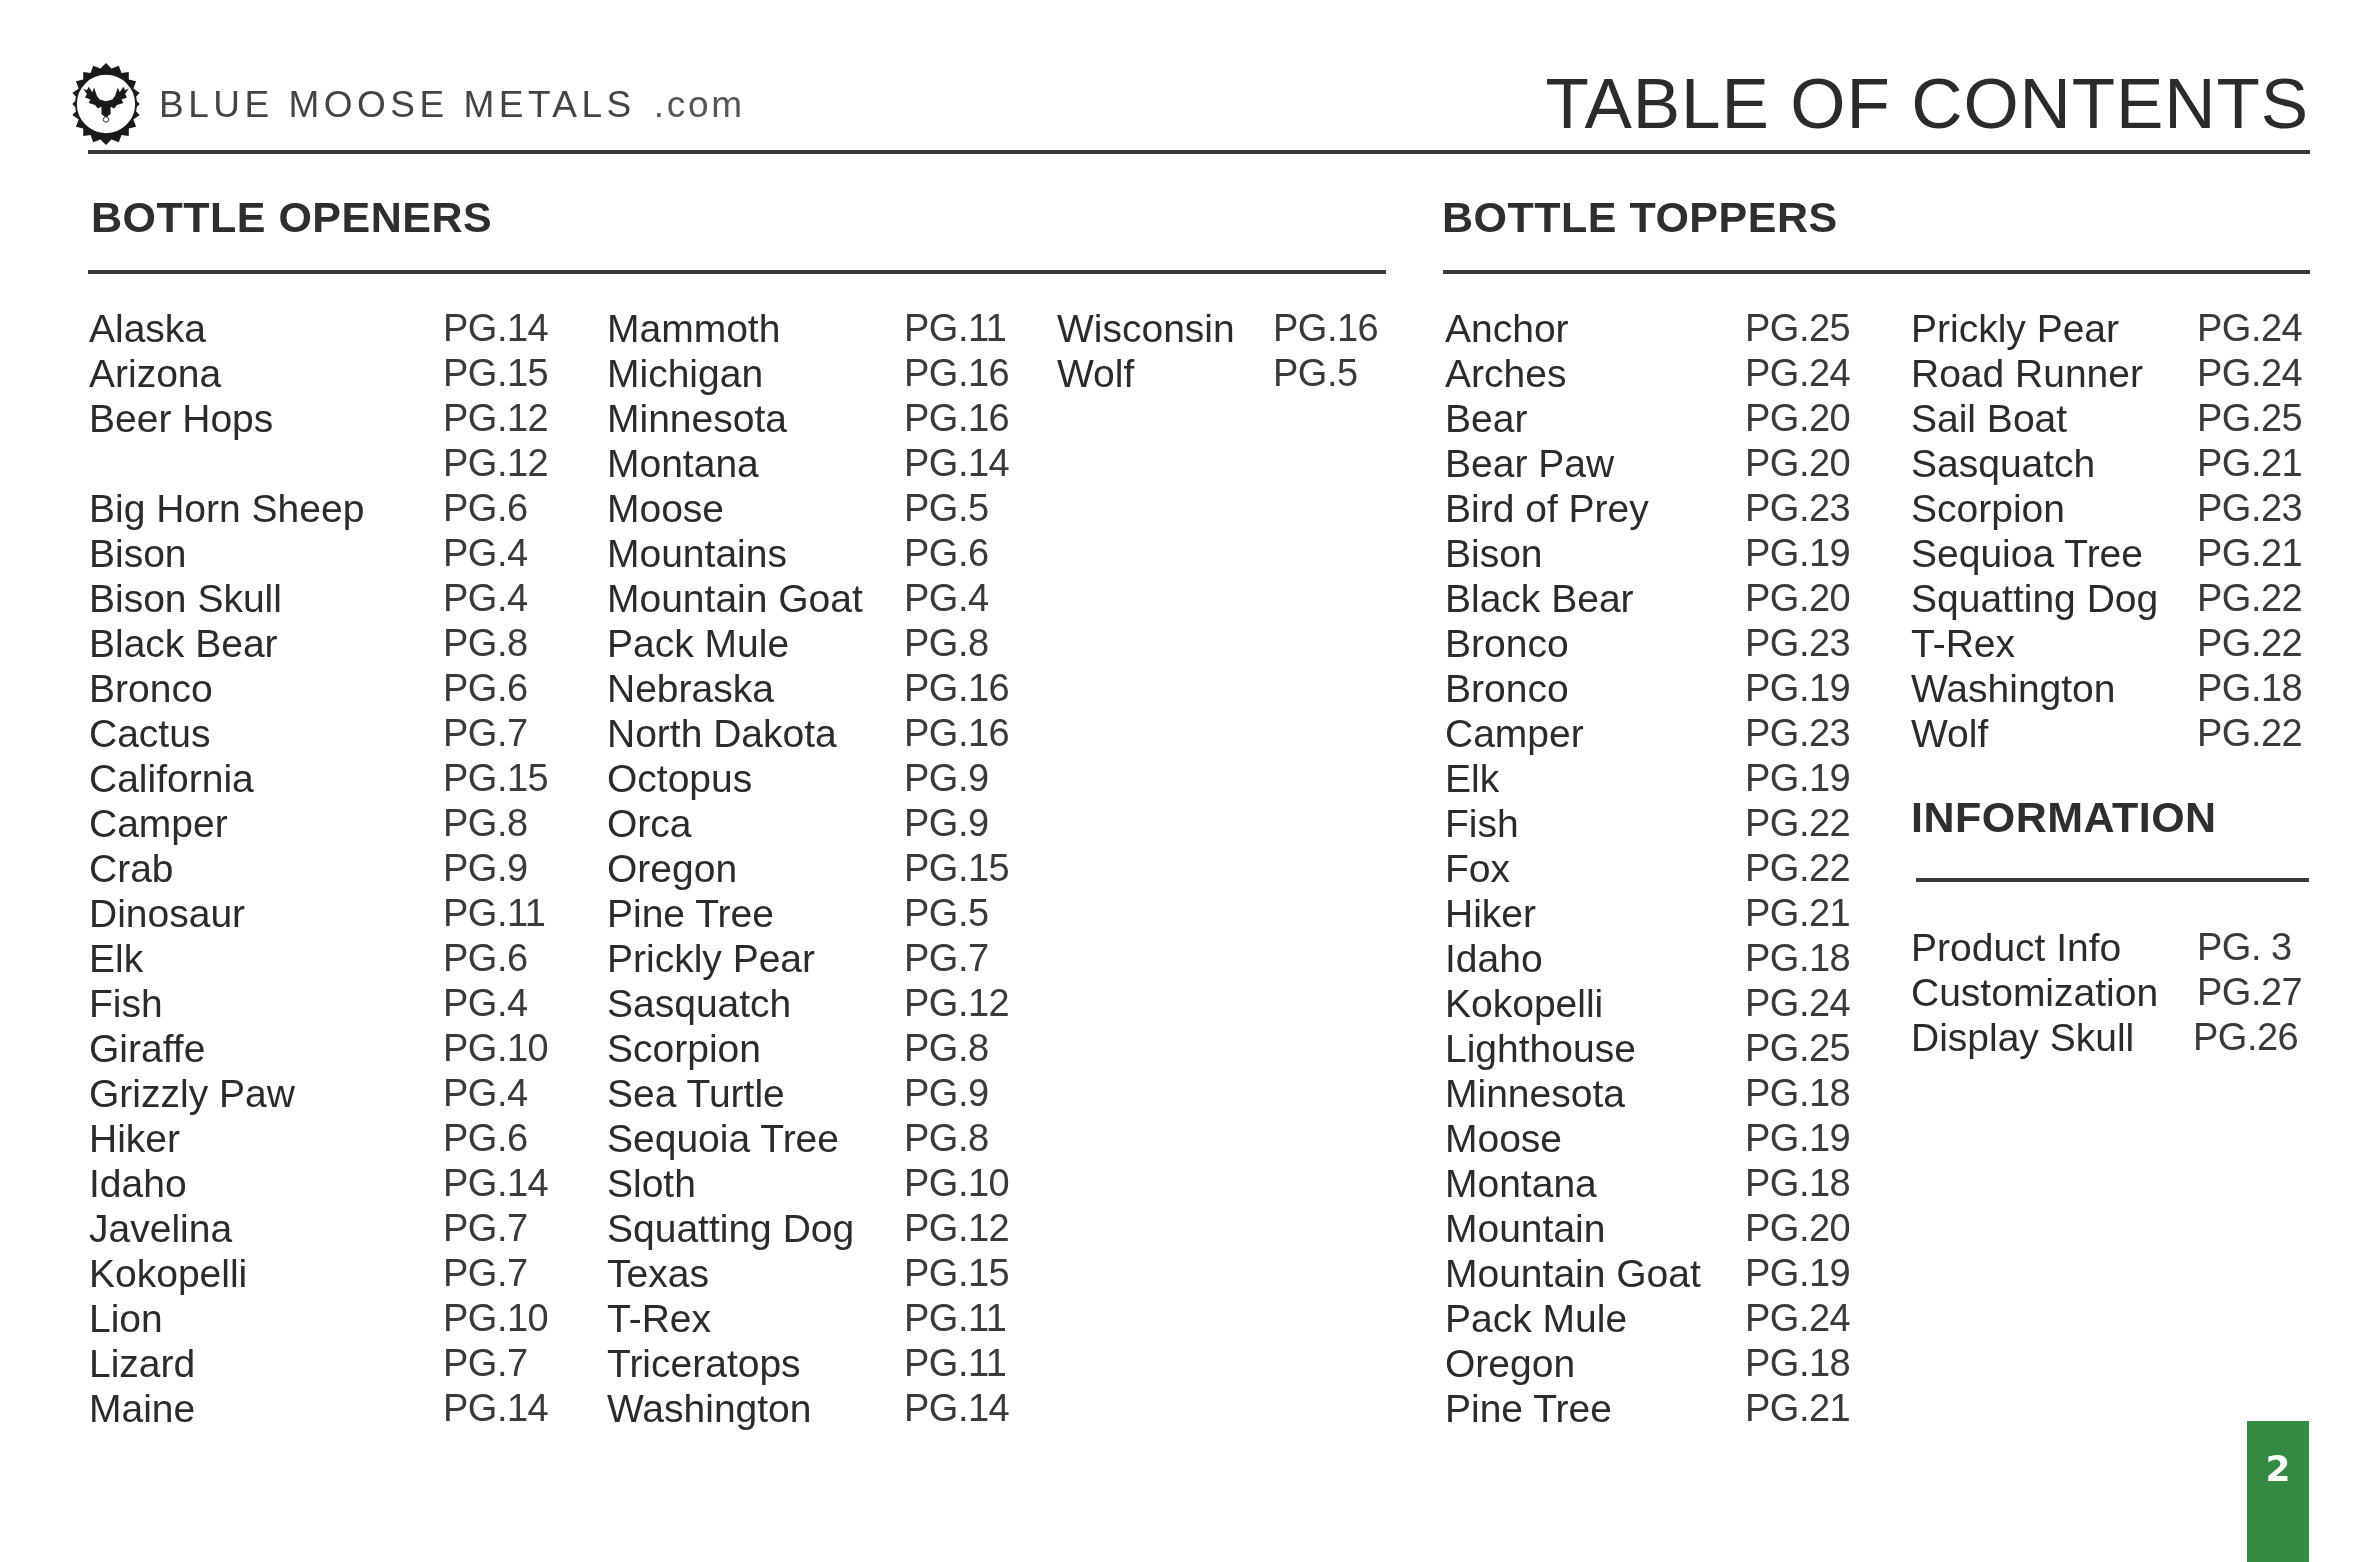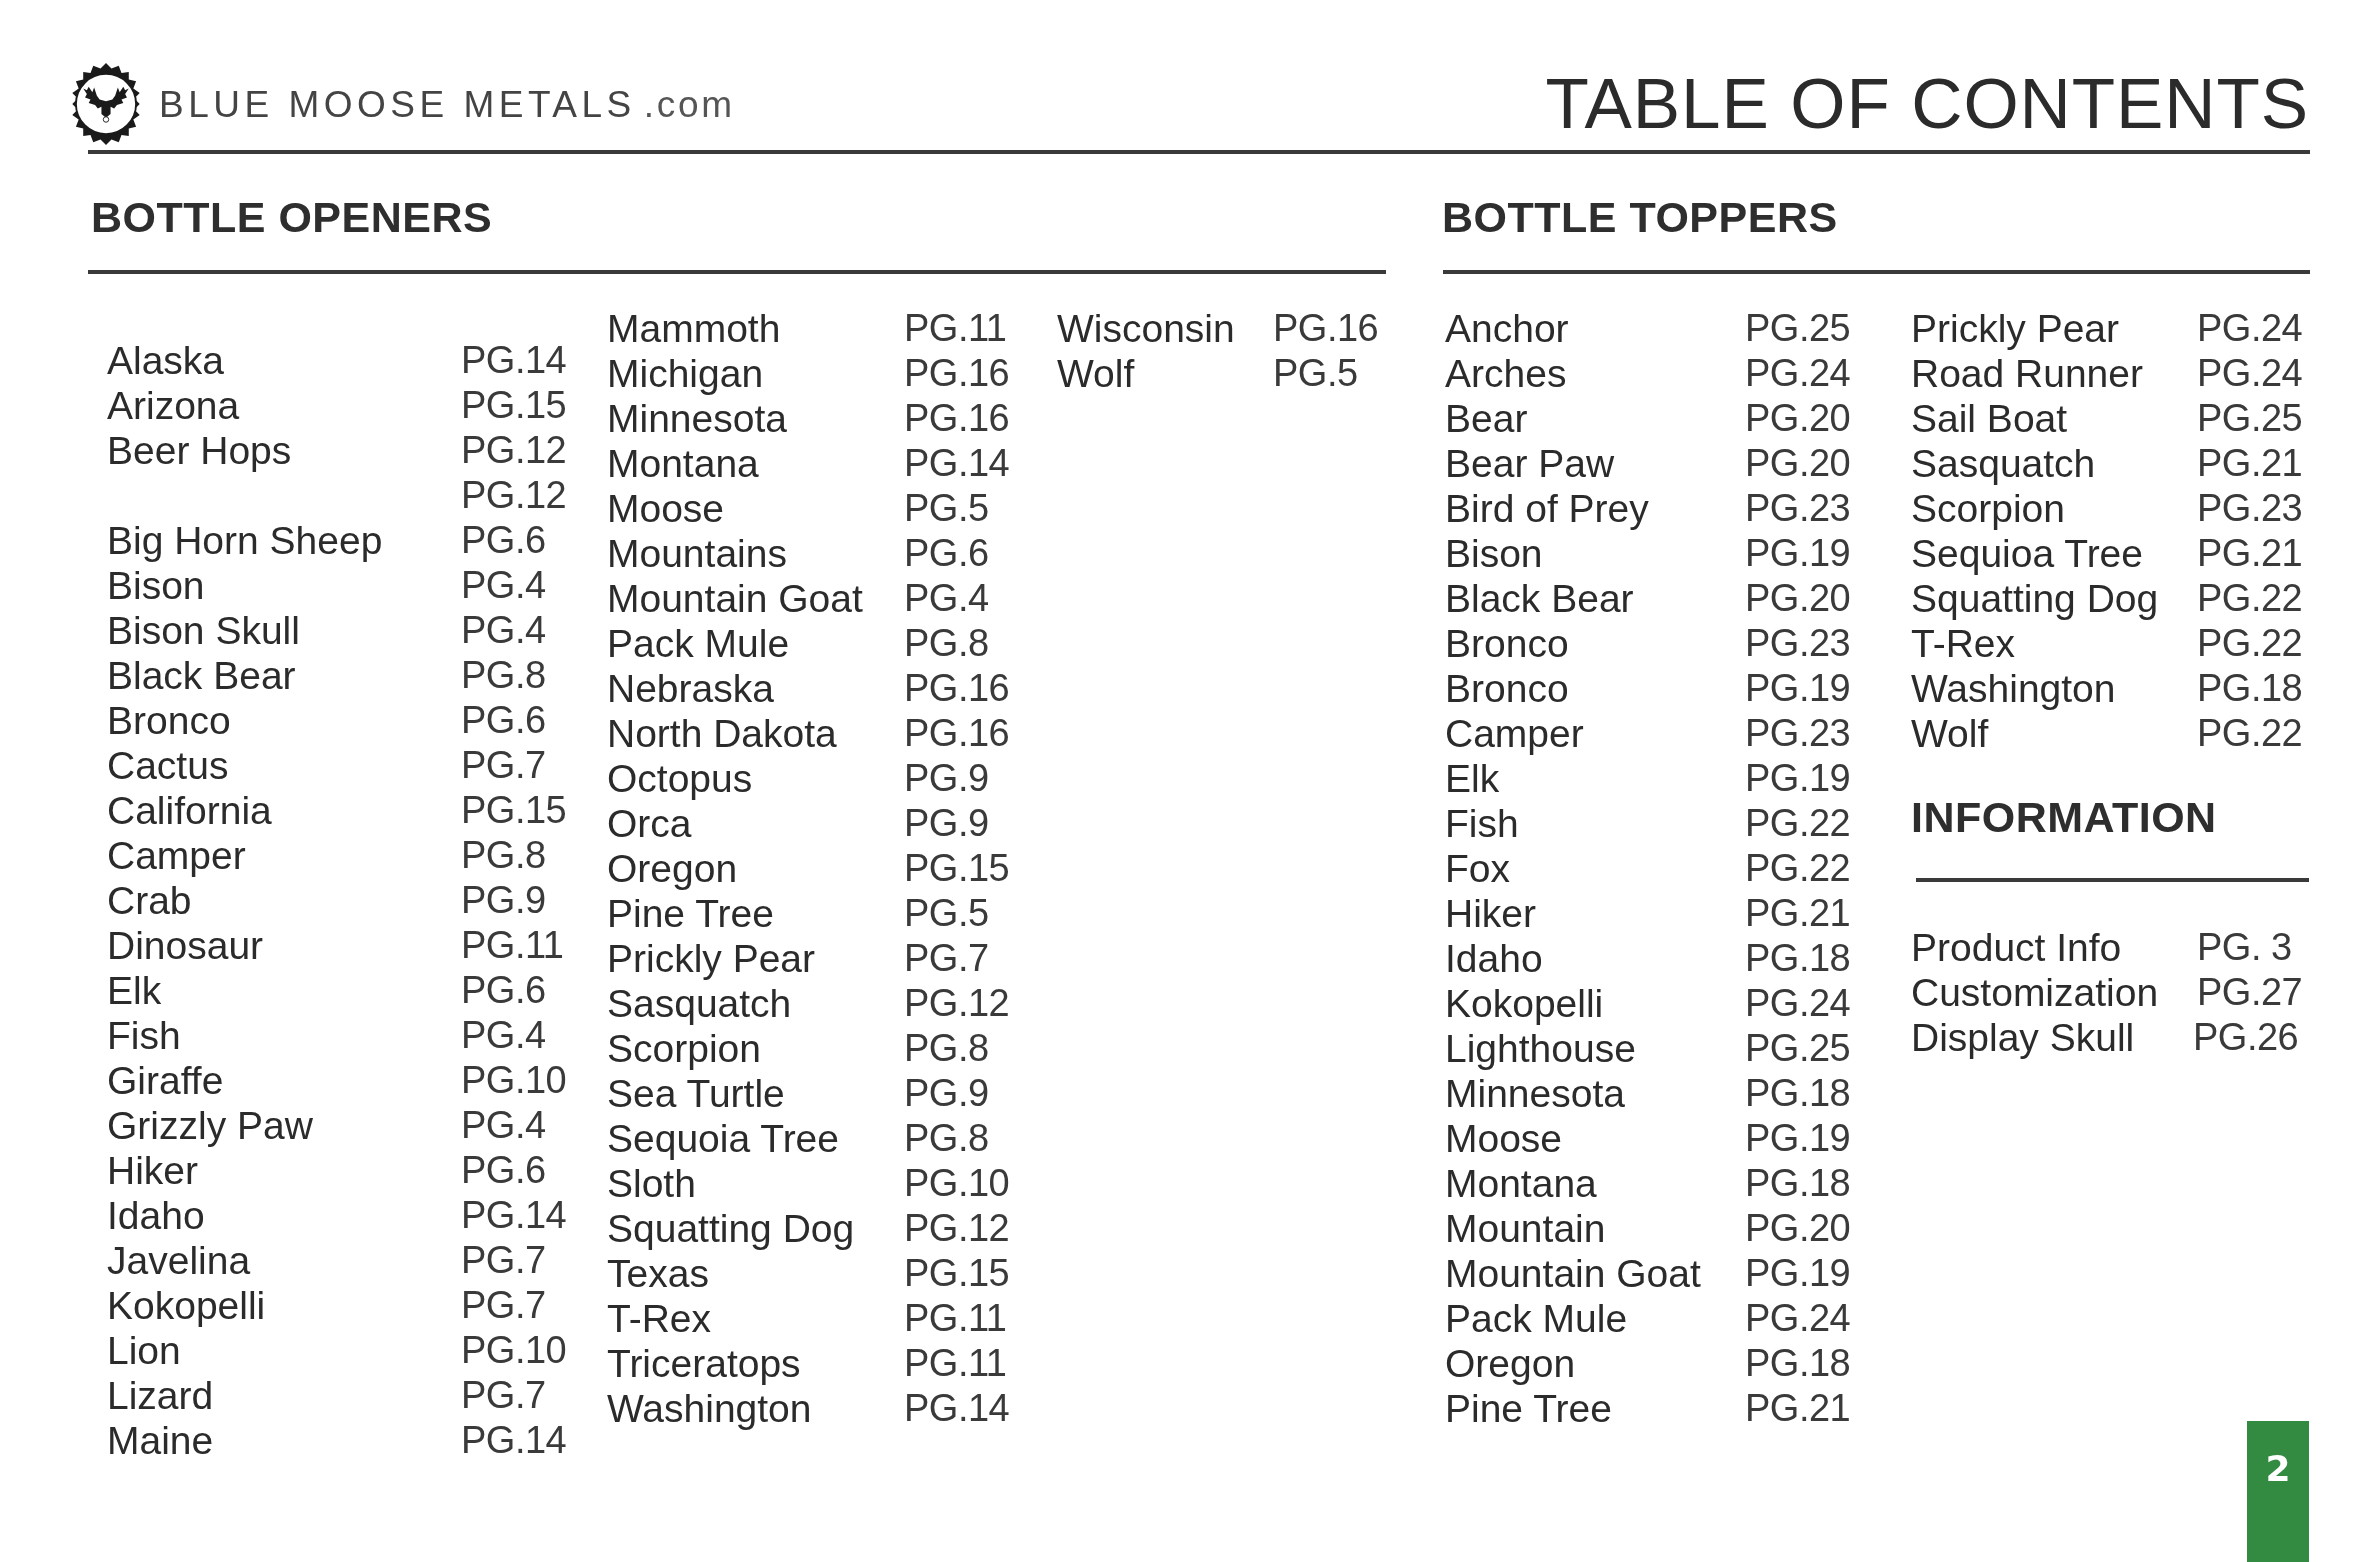--- a/index.html
+++ b/index.html
@@ -2,21 +2,21 @@
 <html style="font-size:14.5px"><head>
 <meta charset="utf-8">
 <style>
   html, body { margin:0; padding:0; background:#ffffff; }
   body { width:2377px; height:1562px; position:relative; overflow:hidden;
          font-family:"Liberation Sans", "DejaVu Sans", sans-serif; color:#2b2b2b; }
   .abs { position:absolute; }
   
   .logo { left:65px; top:63px; width:82px; height:82px; }
   .brand { left:159px; top:83px; font-size:37px; letter-spacing:4.5px; color:#444; white-space:nowrap; line-height:43px; }
-  .brand .dotcom { font-weight:normal; letter-spacing:2.7px; margin-left:8px; color:#555; }
+  .brand .dotcom { font-weight:normal; letter-spacing:2.7px; margin-left:18px; color:#555; }
   .page-title { right:68px; top:63px; font-size:71px; font-weight:normal; color:#2b2b2b; line-height:82px; letter-spacing:0.9px; white-space:nowrap; }
   .rule { background:#3a3a3a; height:3.6px; }
   .top-rule { left:88px; top:150px; width:2222px; }
   .section-title { font-size:43px; font-weight:bold; color:#2e2e2e; line-height:51px; white-space:nowrap; letter-spacing:0.5px; }
   .rows { list-style:none; margin:0; padding:0; }
   .row { height:45px; line-height:45px; font-size:39px; white-space:nowrap; position:relative; }
   .row .name { position:absolute; left:0; color:#2b2b2b; }
   .row .pg { position:absolute; color:#3a3a3a; font-weight:normal; font-size:38px; letter-spacing:-0.5px; }
   .name { font-weight:normal; }
   
@@ -42,21 +42,21 @@
 </div>
 <div class="abs brand">
   <span>BLUE MOOSE METALS</span><span class="dotcom">.com</span>
 </div>
 <div class="abs page-title">TABLE OF CONTENTS</div>
 <div class="abs rule top-rule"></div>
 
 <div class="abs section-title" style="left:91px; top:192px;">BOTTLE OPENERS</div>
 <div class="abs rule" style="left:88px; top:270px; width:1298px;"></div>
 
-<ul class="abs rows" id="openers-col-0" style="left:107px; top:306px; width:507px;margin-top:32px;">
+<ul class="abs rows" id="openers-col-0" style="left:89px; top:306px; width:507px;">
     <li class="row">
       <span class="name">Alaska</span>
       <span class="pg" style="left: 354px;">PG.14</span>
     </li>
     <li class="row">
       <span class="name">Arizona</span>
       <span class="pg" style="left: 354px;">PG.15</span>
     </li>
     <li class="row">
       <span class="name">Beer Hops</span>

